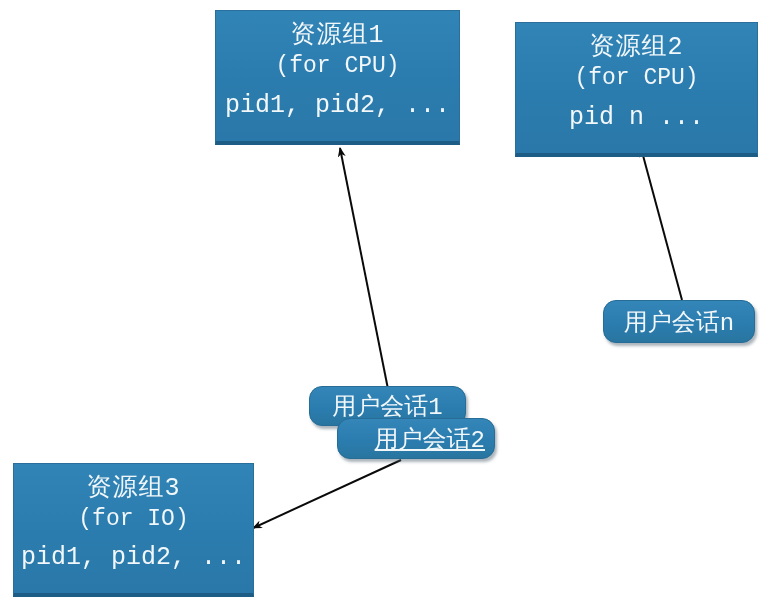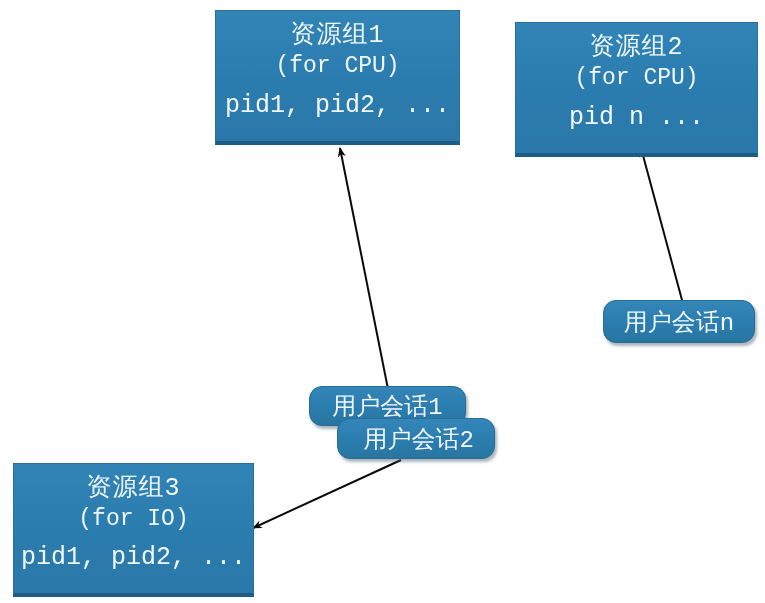--- a/index.html
+++ b/index.html
@@ -64,21 +64,21 @@
     box-shadow: 2px 3px 3px rgba(70, 90, 105, 0.45);
     color: #f2f7fa;
     font-size: 24px;
     display: flex;
     align-items: center;
     justify-content: center;
     box-sizing: border-box;
   }
   .s1 { left: 309px; top: 386px; width: 157px; height: 40px; z-index: 2; }
   .s2 { left: 337px; top: 418px; width: 158px; height: 41px; z-index: 3;
-        justify-content: flex-end; padding-right: 20px; }
+        justify-content: flex-end; padding-right: 9px; text-decoration: underline; }
   .sn { left: 603px; top: 300px; width: 152px; height: 43px; z-index: 2; }
 </style>
 </head>
 <body>
 
 <div class="canvas">
 
   <svg class="arrow-layer" viewBox="0 0 765 603" xmlns="http://www.w3.org/2000/svg">
     <defs>
       <marker id="ah" markerUnits="userSpaceOnUse" markerWidth="12" markerHeight="10" refX="9" refY="4" orient="auto">

